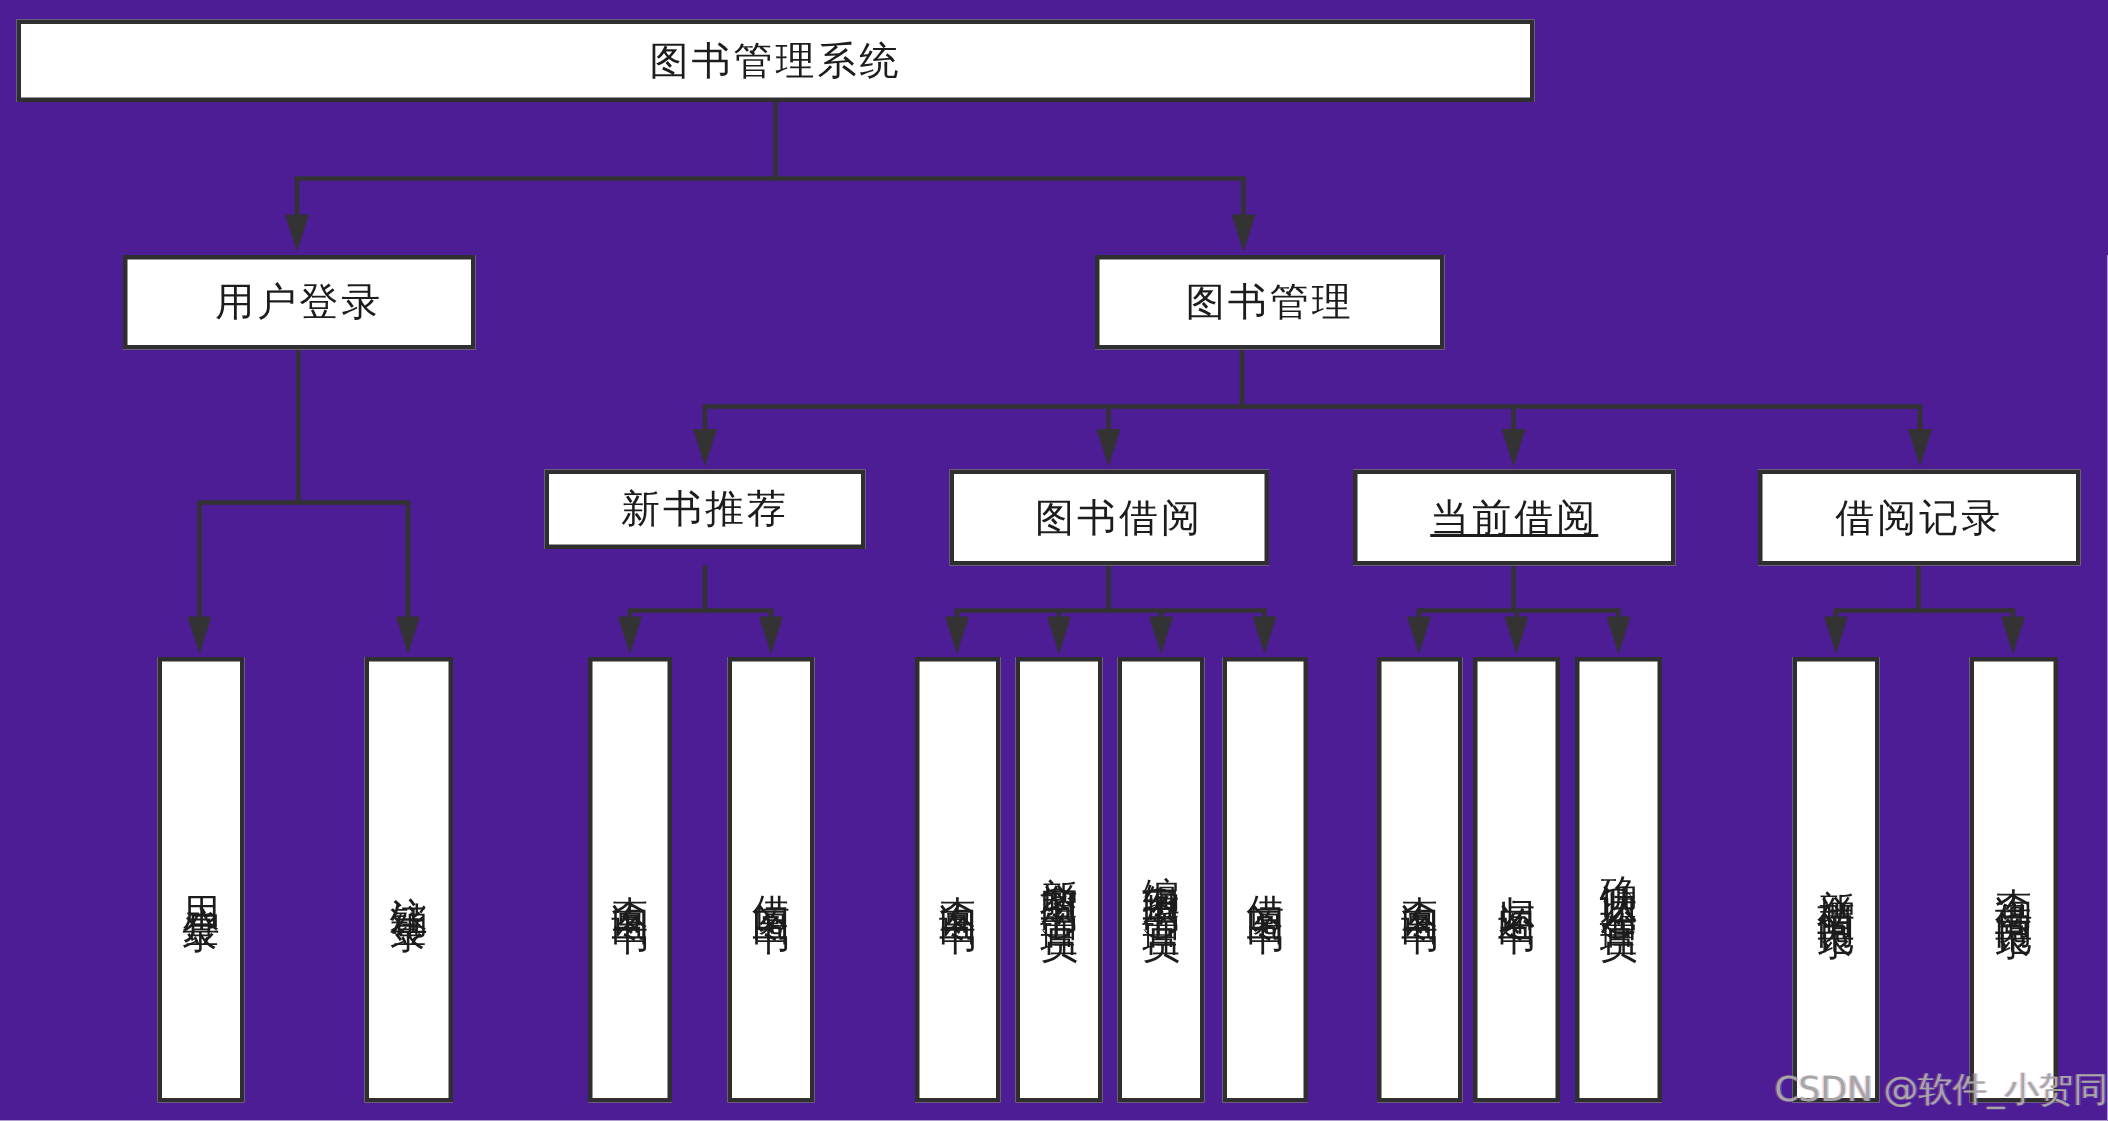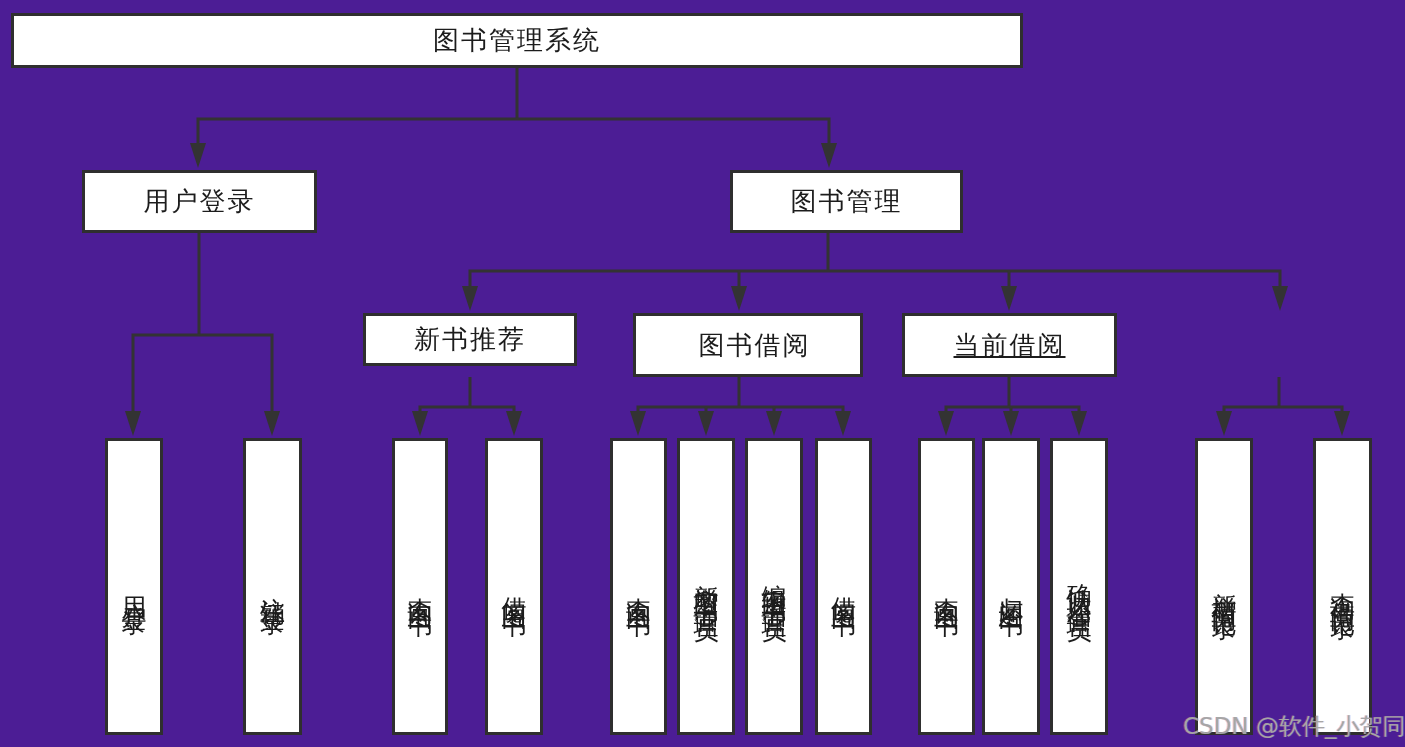--- a/index.html
+++ b/index.html
@@ -130,22 +130,23 @@
       <polygon points="1334,411 1350,411 1342,436"></polygon>
     </g>
   </svg>
 
   <div class="box h-box" style="left:11px; top:13px; width:1012px; height:55px;">图书管理系统</div>
 
   <div class="box h-box" style="left:82px; top:170px; width:235px; height:63px;">用户登录</div>
   <div class="box h-box" style="left:712px; top:170px; width:233px; height:63px;margin-left:18px;">图书管理</div>
 
   <div class="box h-box" style="left:363px; top:313px; width:214px; height:53px;">新书推荐</div>
-  <div class="box h-box" style="left:633px; top:313px; width:230px; height:64px;padding-left:13px;">图书借阅</div>
+  <div class="box h-box" style="left:633px; top:313px; width:213px; height:64px;padding-left:13px;">图书借阅</div>
   <div class="box h-box" style="left:902px; top:313px; width:215px; height:64px;text-decoration:underline;">当前借阅</div>
+  <div class="box h-box" style="left:1172px; top:313px; width:215px; height:64px;">借阅记录</div>
 
   <div class="box v-box" style="left:105px; top:438px; width:58px; height:297px;">用户登录</div>
   <div class="box v-box" style="left:243px; top:438px; width:59px; height:297px;">注销登录</div>
 
   <div class="box v-box" style="left:392px; top:438px; width:56px; height:297px;">查询图书</div>
   <div class="box v-box" style="left:485px; top:438px; width:58px; height:297px;">借阅图书</div>
 
   <div class="box v-box" style="left:610px; top:438px; width:57px; height:297px;">查询图书</div>
   <div class="box v-box" style="left:677px; top:438px; width:58px; height:297px;">新增图书（管理员）</div>
   <div class="box v-box" style="left:745px; top:438px; width:58px; height:297px;">编辑图书（管理员）</div>

